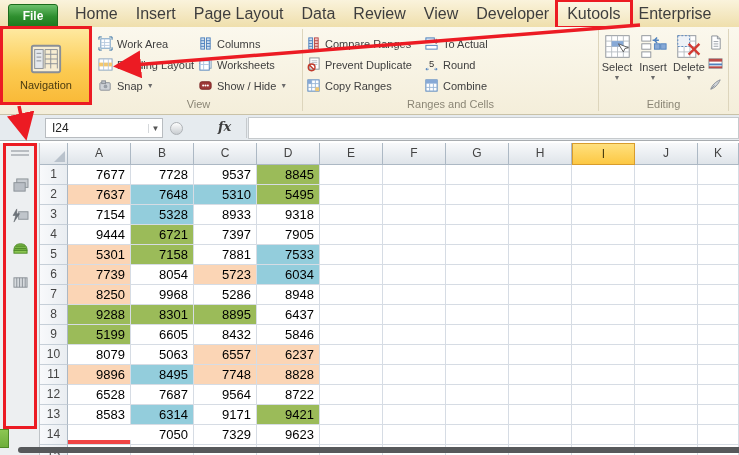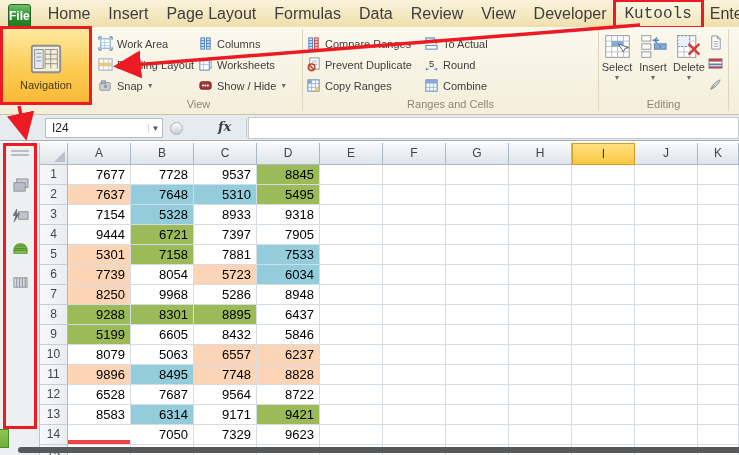--- a/index.html
+++ b/index.html
@@ -9,21 +9,21 @@
   
   .tabbar { position:absolute; left:0; top:0; width:739px; height:27px;
             background:linear-gradient(180deg,#FAF3DC,#EFDFAC);
             display:flex; align-items:center; }
   .file-tab { width:50px; height:23px; margin:2px 8px 0 8px; border-radius:3px 3px 0 0;
               background:linear-gradient(180deg,#6CC06C 0%,#2F8F2F 55%,#1E7A1E 100%);
               color:#fff; font-size:12px; font-weight:bold; text-align:center; line-height:23px;
               border:1px solid #1C6B1C; align-self:flex-end; }
   #tabs-container { display:flex; height:27px; align-items:center; }
   .tab { padding:0 9px; font-size:16px; color:#3E3E3E; line-height:24px; white-space:nowrap; cursor:default; }
-  .tab.boxed { box-shadow:0 0 0 3px #EC1B23; background:linear-gradient(180deg,#FBF6E4,#F3E6BE);font-family:Liberation Mono, monospace; }
+  .tab.boxed { box-shadow:0 0 0 3px #EC1B23; background:linear-gradient(180deg,#FBF6E4,#F3E6BE); }
 
   
   .ribbon { position:absolute; left:0; top:27px; width:739px; height:88px;
             background:linear-gradient(180deg,#FBF8ED,#F4EEDA); border-bottom:1px solid #C9C2A8; }
   .group { position:absolute; top:2px; height:82px; border-right:1px solid #DDD5BC; }
   .group-label { position:absolute; bottom:1px; left:0; right:0; text-align:center;
                  font-size:11px; color:#8B8676; }
   .nav-btn { position:absolute; left:2px; top:1px; width:88px; height:76px;
              background:linear-gradient(180deg,#FEE9A0 0%,#FCCB52 55%,#F9B937 100%);
              display:flex; flex-direction:column; align-items:center; justify-content:center;
@@ -92,21 +92,20 @@
 <body>
 
 <div id="app">
 
   <div class="tabbar">
     <div class="file-tab">File</div>
     <div id="tabs-container">
         <div class="tab">Home</div>
         <div class="tab">Insert</div>
         <div class="tab">Page Layout</div>
-        <div class="tab">Formulas</div>
         <div class="tab">Data</div>
         <div class="tab">Review</div>
         <div class="tab">View</div>
         <div class="tab">Developer</div>
         <div class="tab boxed">Kutools</div>
         <div class="tab">Enterprise</div>
       </div>
   </div>
 
   <div class="ribbon">

